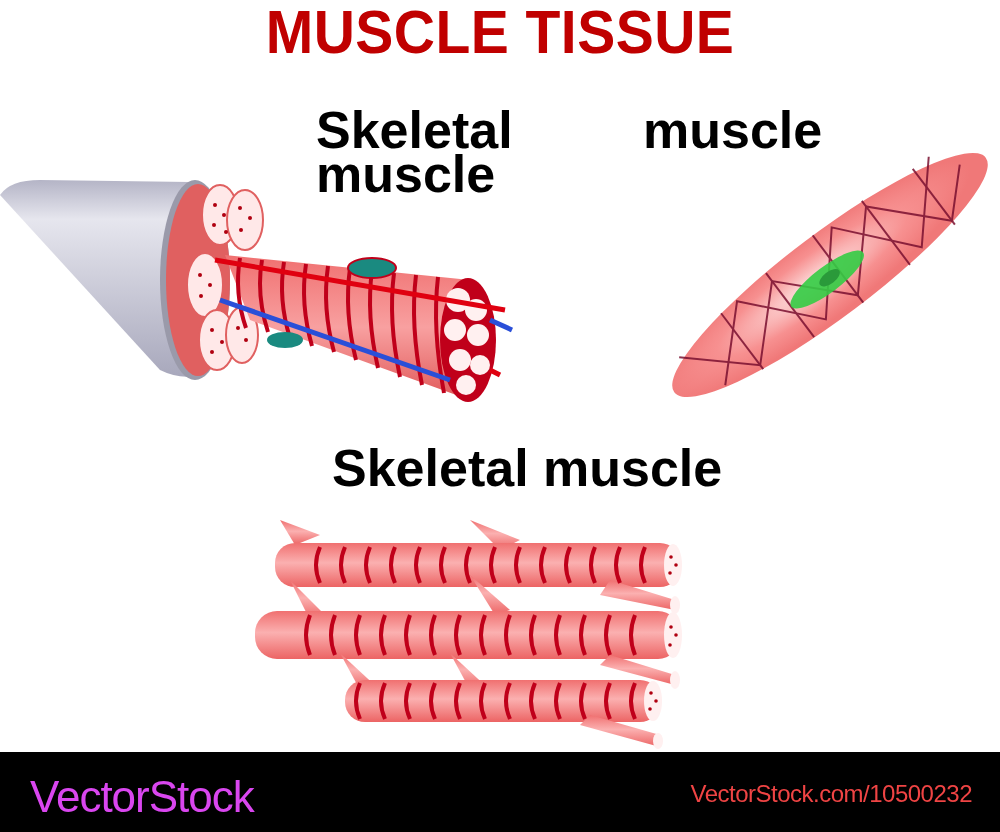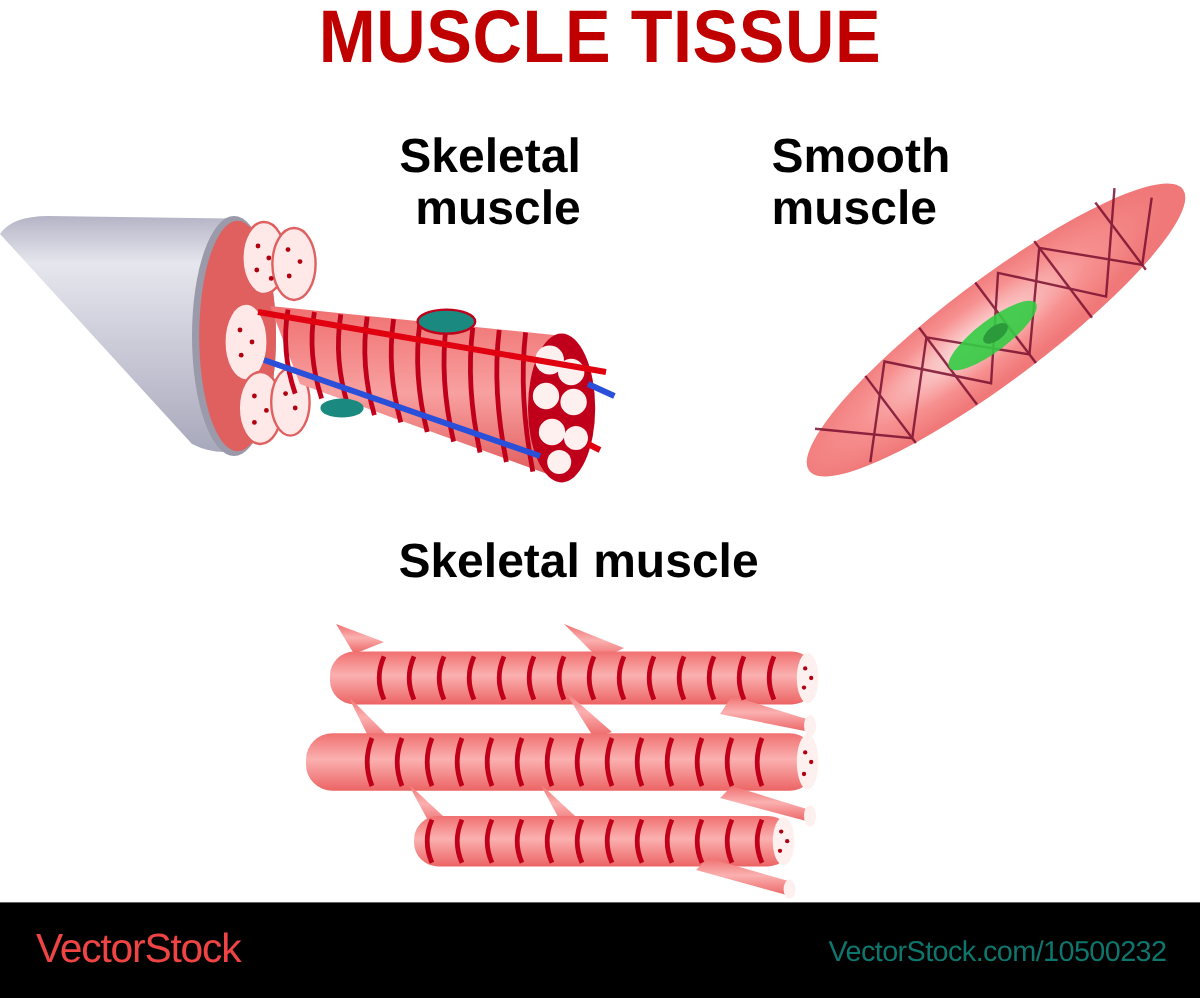--- a/index.html
+++ b/index.html
@@ -1,37 +1,36 @@
 <!DOCTYPE html>
 <html><head>
 <meta charset="utf-8">
 <style>
   html,body{margin:0;padding:0;background:#fff;}
   body{width:1000px;height:832px;position:relative;overflow:hidden;font-family:"Liberation Sans",sans-serif;}
   .title{position:absolute;left:0;width:1000px;top:-4px;text-align:center;color:#c00000;font-weight:bold;font-size:62px;letter-spacing:0.5px;transform:scaleX(0.92);}
-  .label{position:absolute;font-weight:bold;font-size:40px;line-height:44px;color:#000;}
+  .label{position:absolute;font-weight:bold;font-size:52px;line-height:44px;color:#000;}
   .lbl-skel{left:316px;top:108px;text-align:right;width:168px;}
   .lbl-smooth{left:643px;top:108px;}
   .lbl-cardiac{left:332px;top:446px;}
   .art{position:absolute;}
   .footer{position:absolute;left:0;top:752px;width:1000px;height:80px;background:#000;}
-  .brand{position:absolute;left:30px;top:20px;color:#ef4444;font-size:34px;letter-spacing:-1px;}
-  .ref{position:absolute;right:28px;top:28px;color:#0f766e;font-size:24px;letter-spacing:-0.5px;}
+  .brand{position:absolute;left:30px;top:20px;color:#d946ef;font-size:44px;letter-spacing:-1px;}
+  .ref{position:absolute;right:28px;top:28px;color:#ef4444;font-size:24px;letter-spacing:-0.5px;}
 </style>
 </head>
 <body>
 
 <div class="title">MUSCLE TISSUE</div>
 
 <div class="label lbl-skel">
   <div>Skeletal</div>
   <div>muscle</div>
 </div>
 <div class="label lbl-smooth">
-  <div>Smooth</div>
   <div>muscle</div>
 </div>
 <div class="label lbl-cardiac">Skeletal muscle</div>
 
 <svg class="art" style="left:0;top:170px" width="520" height="240" viewBox="0 0 520 240">
   <defs>
     <linearGradient id="sheathG" x1="0" y1="0" x2="0" y2="1">
       <stop offset="0" stop-color="#b4b4c6"></stop>
         <stop offset="0.2" stop-color="#e6e6ee"></stop>
         <stop offset="1" stop-color="#a8a8bc"></stop>

